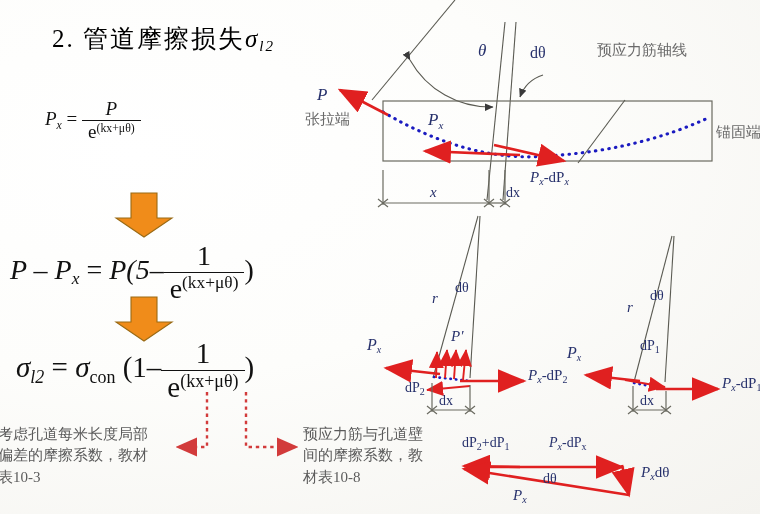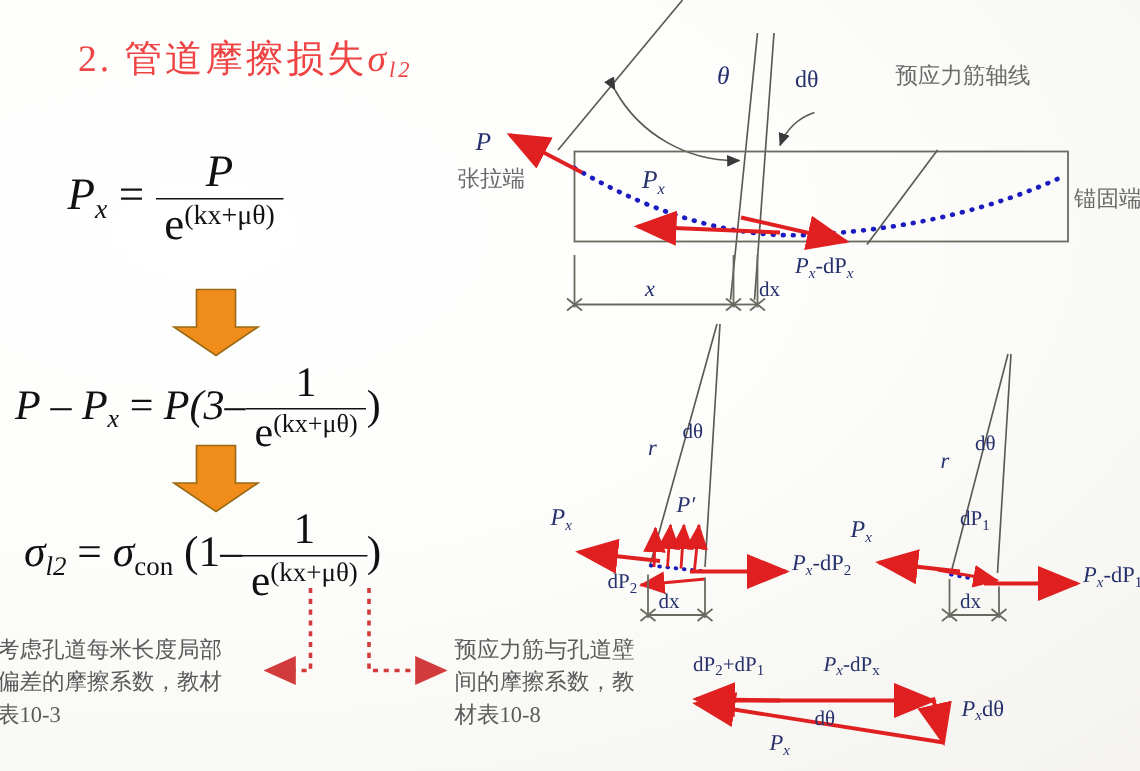--- a/index.html
+++ b/index.html
@@ -9,34 +9,34 @@
     background:
       radial-gradient(ellipse 900px 500px at 18% 30%, #ffffff 0%, #fdfdfb 45%, #f4f3ef 100%);
     position:relative;
   }
   .slide{position:absolute;inset:0;}
   .abs{position:absolute;}
   
   #title{
     left:52px;top:22px;
     font-family:"Liberation Serif",serif;
-    font-size:25px;color:#ef4444;letter-spacing:2px;
+    font-size:25px;color:#000000;letter-spacing:2px;
     white-space:nowrap;
   }
   #title .sub{font-size:15px;font-style:italic;vertical-align:-4px;}
   
   .math{color:#111;font-family:"Liberation Serif",serif;white-space:nowrap;}
   .it{font-style:italic;}
   .frac{display:inline-block;vertical-align:middle;text-align:center;}
   .frac .num{display:block;padding:0 6px;}
   .frac .den{display:block;border-top:1.6px solid #111;padding:0 6px;}
   .sub{font-size:0.62em;vertical-align:-0.32em;font-style:italic;}
   .subup{font-size:0.62em;vertical-align:-0.30em;font-style:normal;margin-top:20px;}
   .sup{font-size:0.62em;vertical-align:0.55em;margin-top:27px;}
-  #eq1{left:45px;top:98px;font-size:30px;}
+  #eq1{left:45px;top:98px;font-size:19px;}
   #eq2{left:10px;top:240px;font-size:28px;}
   #eq3{left:16px;top:337px;font-size:29px;}
   
   .orange-arrow{width:62px;height:46px;}
   #arrow1{left:113px;top:192px;}
   #arrow2{left:113px;top:296px;}
   
   .note{
     font-family:"Liberation Serif",serif;
     font-size:15px;color:#5b5b5b;line-height:1.42;
@@ -80,21 +80,21 @@
 
   <div class="abs" id="arrow1">
     <svg class="orange-arrow" viewBox="0 0 62 46" style="position:static">
       <path d="M18 1 L44 1 L44 26 L59 26 L31 45 L3 26 L18 26 Z" fill="#f08c1a" stroke="#9a6a14" stroke-width="1.1"></path>
     </svg>
   </div>
 
   <div class="abs math" id="eq2">
     <span class="it">P – P</span><span class="sub">x</span>
     <span>=</span>
-    <span class="it">P(3–</span><span class="frac">
+    <span class="it">P(5–</span><span class="frac">
       <span class="num">1</span>
       <span class="den"><span>e</span><span class="sup">(kx+μθ)</span></span>
     </span><span>)</span>
   </div>
 
   <div class="abs" id="arrow2">
     <svg class="orange-arrow" viewBox="0 0 62 46" style="position:static">
       <path d="M18 1 L44 1 L44 26 L59 26 L31 45 L3 26 L18 26 Z" fill="#f08c1a" stroke="#9a6a14" stroke-width="1.1"></path>
     </svg>
   </div>

